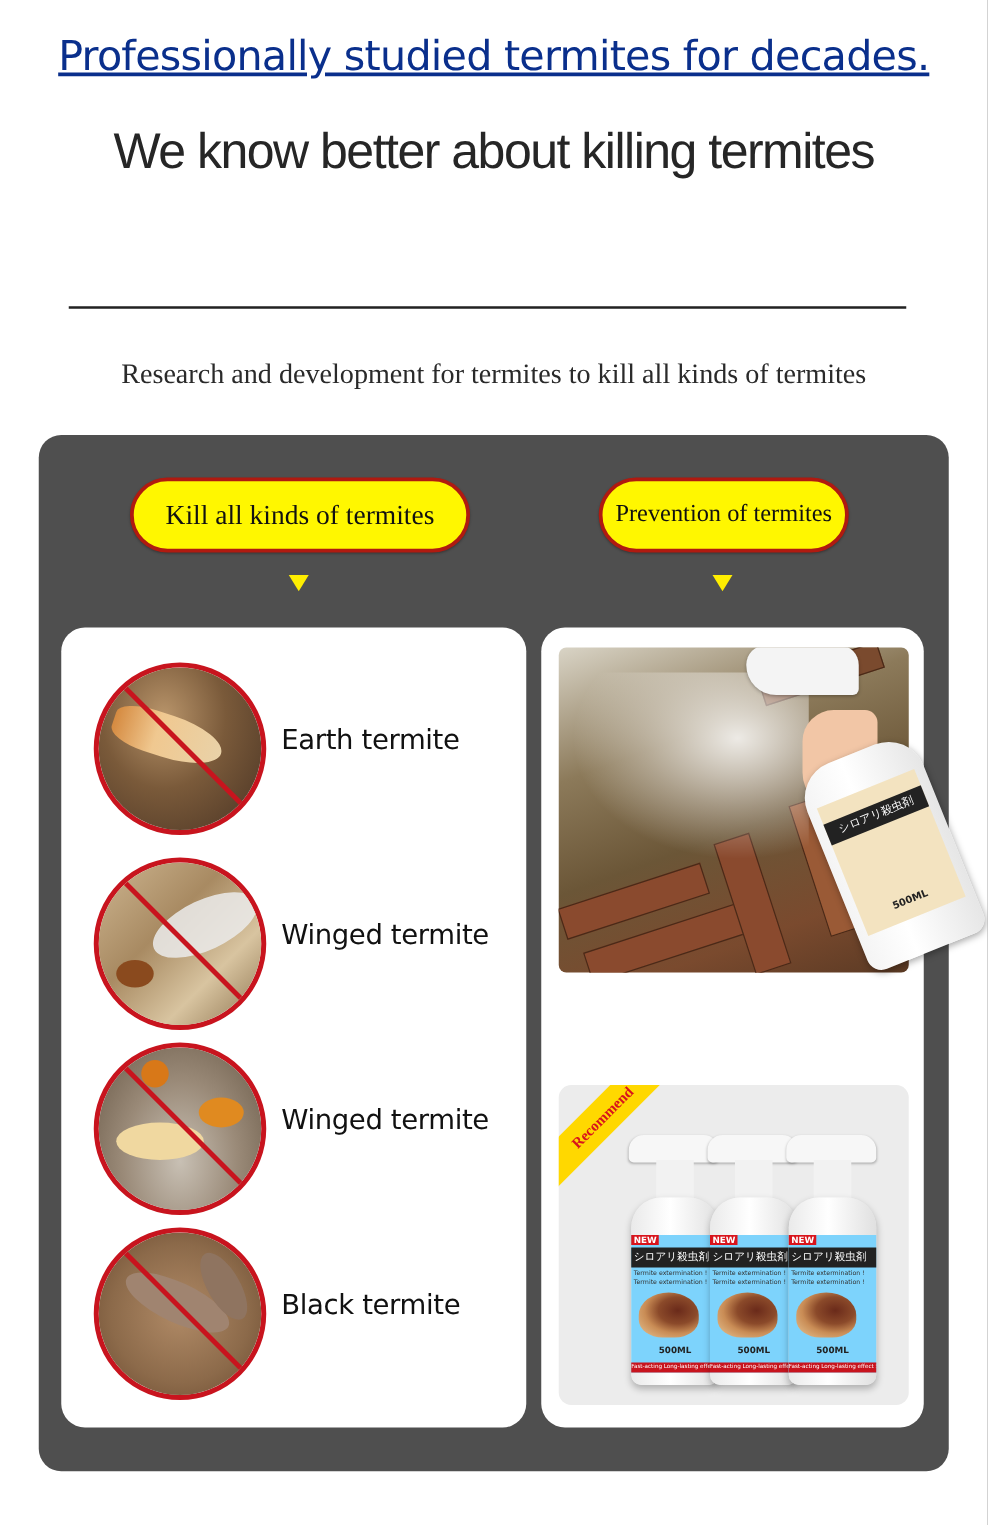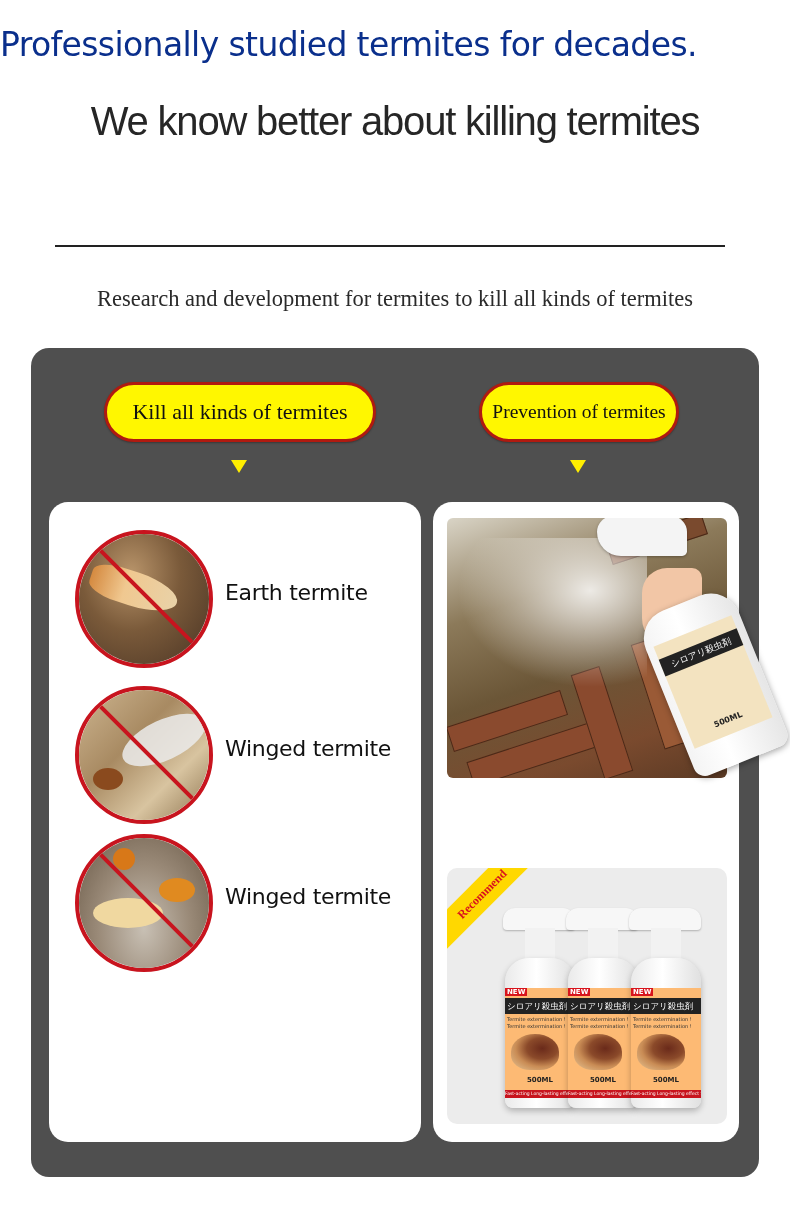--- a/index.html
+++ b/index.html
@@ -1,22 +1,22 @@
 <!DOCTYPE html>
 <html><head>
   <meta charset="utf-8">
   <style>
     * { box-sizing: border-box; margin: 0; padding: 0; }
     html, body { width: 790px; height: 1226px; background: #ffffff; overflow: hidden; }
     body { position: relative; font-family: "DejaVu Sans", sans-serif; }
 
     .headline-blue {
-      position: absolute; left: 0; top: 20px; width: 790px; 
+      position: absolute; left: 0; top: 20px; width: 790px; text-align: center;
       color: #0a2f8c; font-family: "DejaVu Sans", sans-serif; font-size: 33px;
-      letter-spacing: -0.6px; line-height: 50px;
+      letter-spacing: -0.6px; line-height: 50px; text-decoration: underline;
     }
     .headline-main {
       position: absolute; left: 0; top: 82px; width: 790px; text-align: center;
       color: #262626; font-family: Liberation Sans, sans-serif; font-size: 40px;
       letter-spacing: -1.2px; line-height: 78px;
     }
     .divider {
       position: absolute; left: 55px; top: 245px; width: 670px; height: 2px; background: #222;
     }
     .subheading {
@@ -124,21 +124,21 @@
       border-radius: 12px 12px 4px 4px; box-shadow: 0 1px 2px rgba(0,0,0,0.25);
     }
     .mini-bottle .neck {
       position: absolute; left: 26px; top: 20px; width: 30px; height: 32px; background: #f2f2f2;
     }
     .mini-bottle .body {
       position: absolute; left: 6px; top: 50px; width: 70px; height: 150px; background: linear-gradient(90deg,#eaeaea,#ffffff 45%,#e0e0e0);
       border-radius: 24px 24px 8px 8px; box-shadow: 0 3px 6px rgba(0,0,0,0.25);
     }
     .mini-bottle .label {
-      position: absolute; left: 6px; top: 80px; width: 70px; height: 110px; background: #fdba74;
+      position: absolute; left: 6px; top: 80px; width: 70px; height: 110px; background: #7dd3fc;
     }
     .mini-bottle .new-tag {
       position: absolute; left: 0; top: 0; font-size: 7px; color: #fff; background: #d8141c; padding: 0 2px; font-weight: bold;
     }
     .mini-bottle .label-band {
       position: absolute; left: 0; top: 10px; width: 70px; height: 16px; background: #222; color: #fff;
       font-size: 8.5px; line-height: 16px; white-space: nowrap; overflow: hidden; padding-left: 2px;
     }
     .mini-bottle .sub {
       position: absolute; left: 2px; top: 28px; font-size: 5px; color: #333; line-height: 7px; white-space: nowrap;
@@ -193,20 +193,29 @@
       <div class="termite-circle">
         <div class="bg" style="background: radial-gradient(ellipse at 50% 70%, #c8c0b4 0%, #9a8a78 50%, #6a5a48 100%);"></div>
         <div class="bug" style="left:14px; top:60px; width:70px; height:30px; border-radius:50%; background:#f0d8a0;"></div>
         <div class="bug" style="left:80px; top:40px; width:36px; height:24px; border-radius:50%; background:#e08a20;"></div>
         <div class="bug" style="left:34px; top:10px; width:22px; height:22px; border-radius:50%; background:#d87818;"></div>
         <div class="slash"></div>
       </div>
       <div class="termite-label">Winged termite</div>
     </div>
 
+    <div class="termite-row" style="top:480px;">
+      <div class="termite-circle">
+        <div class="bg" style="background: radial-gradient(circle at 50% 50%, #b08a66 0%, #8c6a4a 60%, #6a4a30 100%);"></div>
+        <div class="bug" style="left:18px; top:40px; width:90px; height:32px; border-radius:50%; background:#a08470; transform:rotate(25deg);"></div>
+        <div class="bug" style="left:70px; top:30px; width:60px; height:26px; border-radius:50%; background:#8f7460; transform:rotate(60deg);"></div>
+        <div class="slash"></div>
+      </div>
+      <div class="termite-label">Black termite</div>
+    </div>
   </div>
 
   <div class="card card-right">
     <div class="spray-photo">
       <div class="wood-plank" style="left:0; top:190px; width:120px; height:26px; transform:rotate(-18deg);"></div>
       <div class="wood-plank" style="left:20px; top:222px; width:140px; height:26px; transform:rotate(-18deg);"></div>
       <div class="wood-plank" style="left:140px; top:150px; width:30px; height:110px; transform:rotate(-18deg);"></div>
       <div class="wood-plank" style="left:200px; top:120px; width:28px; height:110px; transform:rotate(-18deg); background:#9a5a36;"></div>
       <div class="wood-plank" style="left:160px; top:10px; width:100px; height:22px; transform:rotate(-18deg); background:#7a4a2e;"></div>
       <div class="spray-mist"></div>

